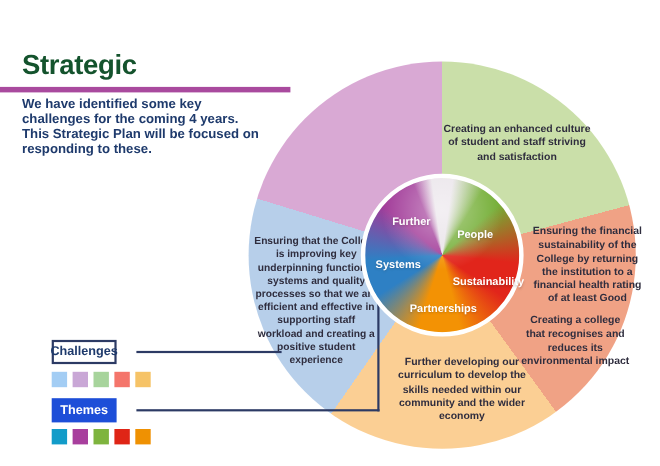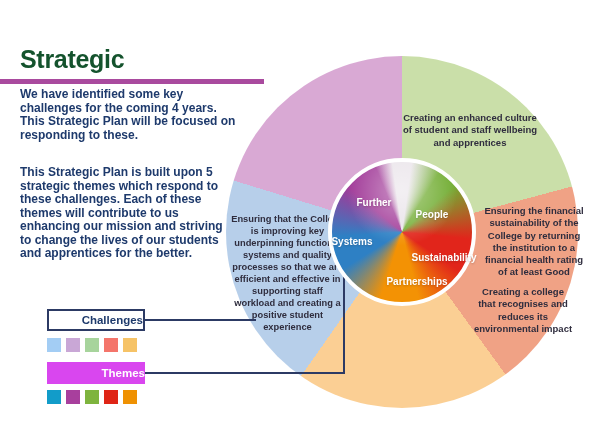--- a/index.html
+++ b/index.html
@@ -39,33 +39,33 @@
     line-height: 13.5px;
     color: #1e3a6c;
   }
   .para.p1 { top: 88px; width: 222px; }
   .para.p2 { top: 166px; width: 214px; }
 
   
   .legend-box {
     position: absolute;
     left: 47px;
-    width: 98px; height: 22px;
-    display: flex; align-items: center; justify-content: flex-end;
+    width: 59px; height: 22px;
+    display: flex; align-items: center; justify-content: center;
     font-size: 11.5px; font-weight: bold;
   }
   .legend-box.challenges {
     top: 309px;
     background: #ffffff;
     border: 2px solid #2c3a64;
     color: #1e3a6c;
   }
   .legend-box.themes {
     top: 362px;
-    background: #d946ef;
+    background: #1d4ed8;
     color: #ffffff;
   }
   .connector {
     position: absolute;
     background: #2c3a64;
   }
   .ch-line   { left: 124px; top: 319px; width: 132px; height: 2px; }
   .th-line-h { left: 124px; top: 372px; width: 221px; height: 2px; }
   .th-line-v { left: 343px; top: 270px; width: 2px;  height: 104px; }
 
@@ -125,42 +125,42 @@
     position: absolute;
     transform: translate(-50%, -50%);
     font-size: 10px;
     font-weight: bold;
     color: #ffffff;
     white-space: nowrap;
     text-shadow: 0 1px 2px rgba(60,40,40,0.25);
   }
   .tl-learning       { left: 374px; top: 202px; }
   .tl-people         { left: 432px; top: 202px; margin-top: 12px; }
-  .tl-systems        { left: 352px; top: 241px; }
+  .tl-systems        { left: 362px; top: 241px; }
   .tl-sustainability { left: 444px; top: 257px; }
-  .tl-partnerships   { left: 417px; top: 281px; }
+  .tl-partnerships   { left: 403px; top: 281px; }
 </style>
 </head>
 <body>
 
 <div class="canvas">
 
   <h1 class="page-title">
     <span style="display:block">Strategic</span>
   </h1>
   <div class="title-rule"></div>
 
   <p class="para p1">We have identified some key challenges for the coming 4 years. This Strategic Plan will be focused on responding to these.</p>
-  <p class="para p2">This Strategic Plan is built upon 5 strategic themes which respond to these challenges. Each of these themes will contribute to us enhancing our mission and striving to change the lives of our students and apprentices for the better.</p>
 
   <div class="outer-circle"></div>
 
-  <div class="wedge-text wt-wellbeing">Creating an enhanced culture of student and staff wellbeing and apprentices</div>
+  <div class="wedge-text wt-wellbeing">Creating an enhanced culture of student and staff striving and satisfaction</div>
   <div class="wedge-text wt-environment">Creating a college that recognises and reduces its environmental impact</div>
   <div class="wedge-text wt-financial">Ensuring the financial sustainability of the College by returning the institution to a financial health rating of at least Good</div>
+  <div class="wedge-text wt-curriculum">Further developing our curriculum to develop the skills needed within our community and the wider economy</div>
   <div class="wedge-text wt-efficiency">Ensuring that the College is improving key underpinning functions, systems and quality processes so that we are efficient and effective in supporting staff workload and creating a positive student experience</div>
 
   <div class="connector ch-line"></div>
   <div class="connector th-line-h"></div>
   <div class="connector th-line-v"></div>
 
   <div class="legend-box challenges">
     <span>Challenges</span>
   </div>
   <div class="swatch-row challenges">

